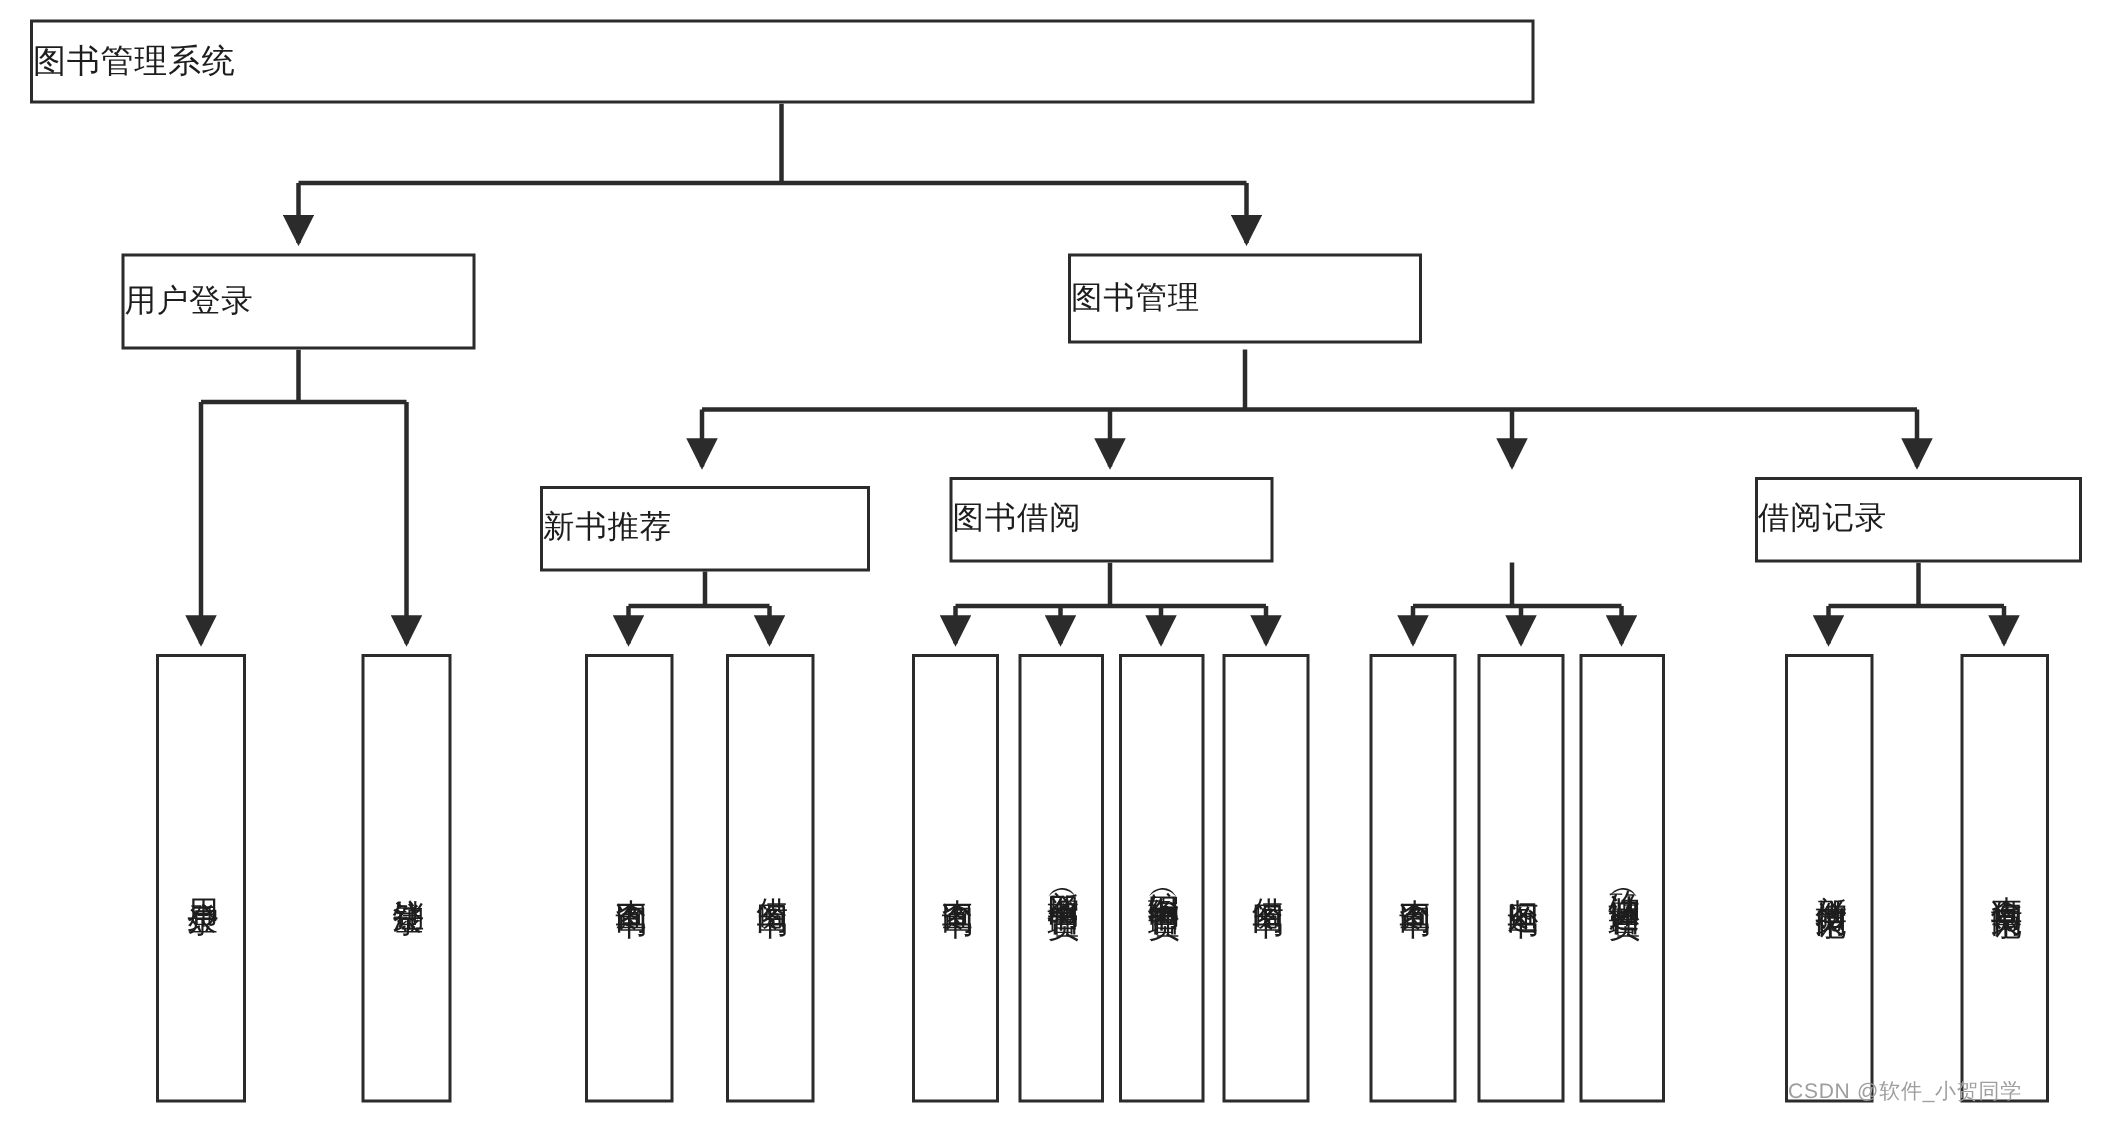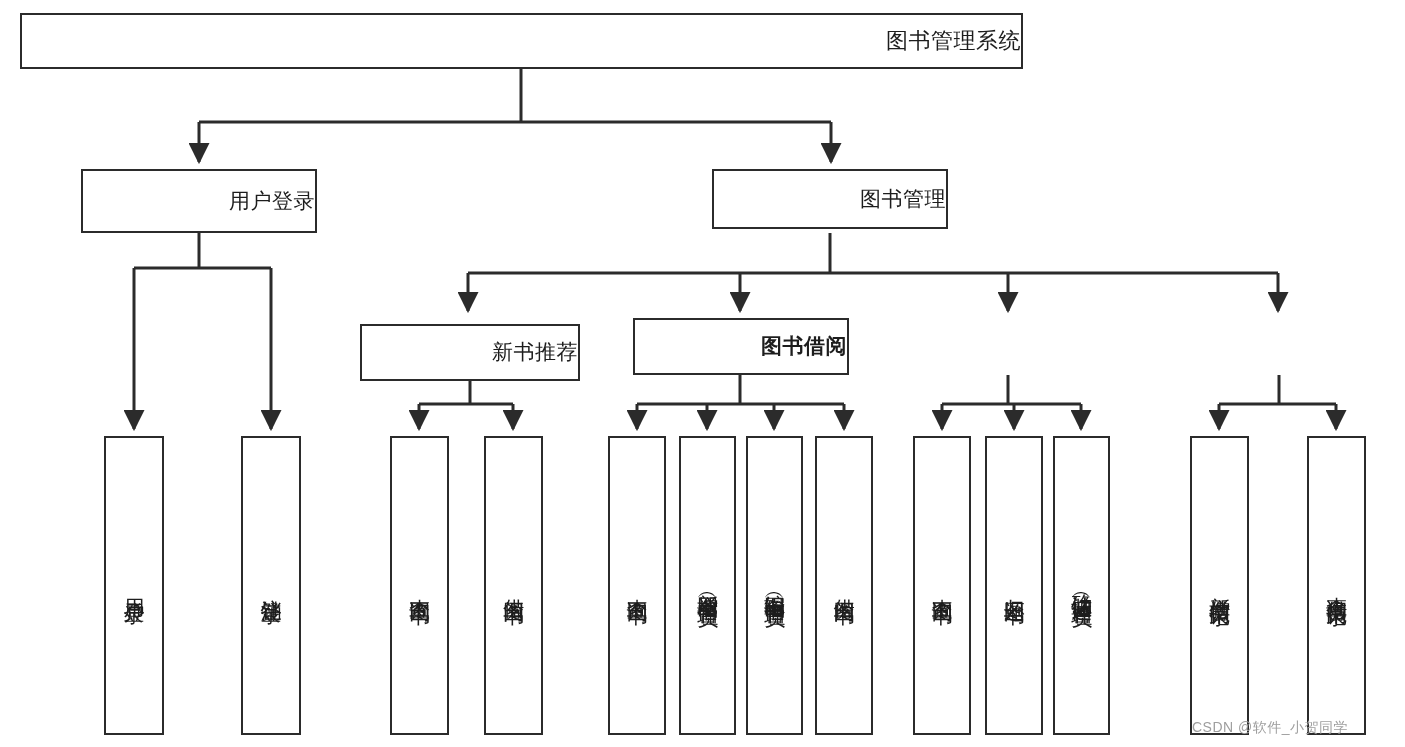--- a/index.html
+++ b/index.html
@@ -27,21 +27,21 @@
     height: 747px;
     pointer-events: none;
   }
   .node {
     position: absolute;
     box-sizing: border-box;
     border: 2.5px solid #2b2b2b;
     background: #ffffff;
     display: flex;
     align-items: center;
-    justify-content: flex-end;
+    justify-content: flex-start;
     text-align: center;
   }
   .node .lbl {
     display: block;
     line-height: 1.18;
     letter-spacing: 0.5px;
     color: #1d1d1d;
   }
   
   .node.h .lbl {
@@ -135,22 +135,25 @@
   <div class="node h" id="n-l2-0" style="left: 81px; top: 169px; width: 236px; height: 64px;">
     <span class="lbl">用户登录</span>
   </div>
   <div class="node h" id="n-l2-1" style="left: 712px; top: 169px; width: 236px; height: 60px;">
     <span class="lbl">图书管理</span>
   </div>
 
   <div class="node h" id="n-l3-0" style="left: 360px; top: 324px; width: 220px; height: 57px;">
     <span class="lbl">新书推荐</span>
   </div>
-  <div class="node h" id="n-l3-1" style="left: 633px; top: 318px; width: 216px; height: 57px; font-weight: bold;">
+  <div class="node h" id="n-l3-1" style="left: 633px; top: 318px; width: 216px; height: 57px;">
     <span class="lbl">图书借阅</span>
+  </div>
+  <div class="node h" id="n-l3-3" style="left: 1170px; top: 318px; width: 218px; height: 57px;">
+    <span class="lbl">借阅记录</span>
   </div>
 
   <div class="node v" id="n-lf-0" style="left: 104px; top: 436px; width: 60px; height: 299px;">
     <span class="lbl">用户登录</span>
   </div>
   <div class="node v" id="n-lf-1" style="left: 241px; top: 436px; width: 60px; height: 299px;">
     <span class="lbl">注销登录</span>
   </div>
   <div class="node v" id="n-lf-2" style="left: 390px; top: 436px; width: 59px; height: 299px;">
     <span class="lbl">查询图书</span>

